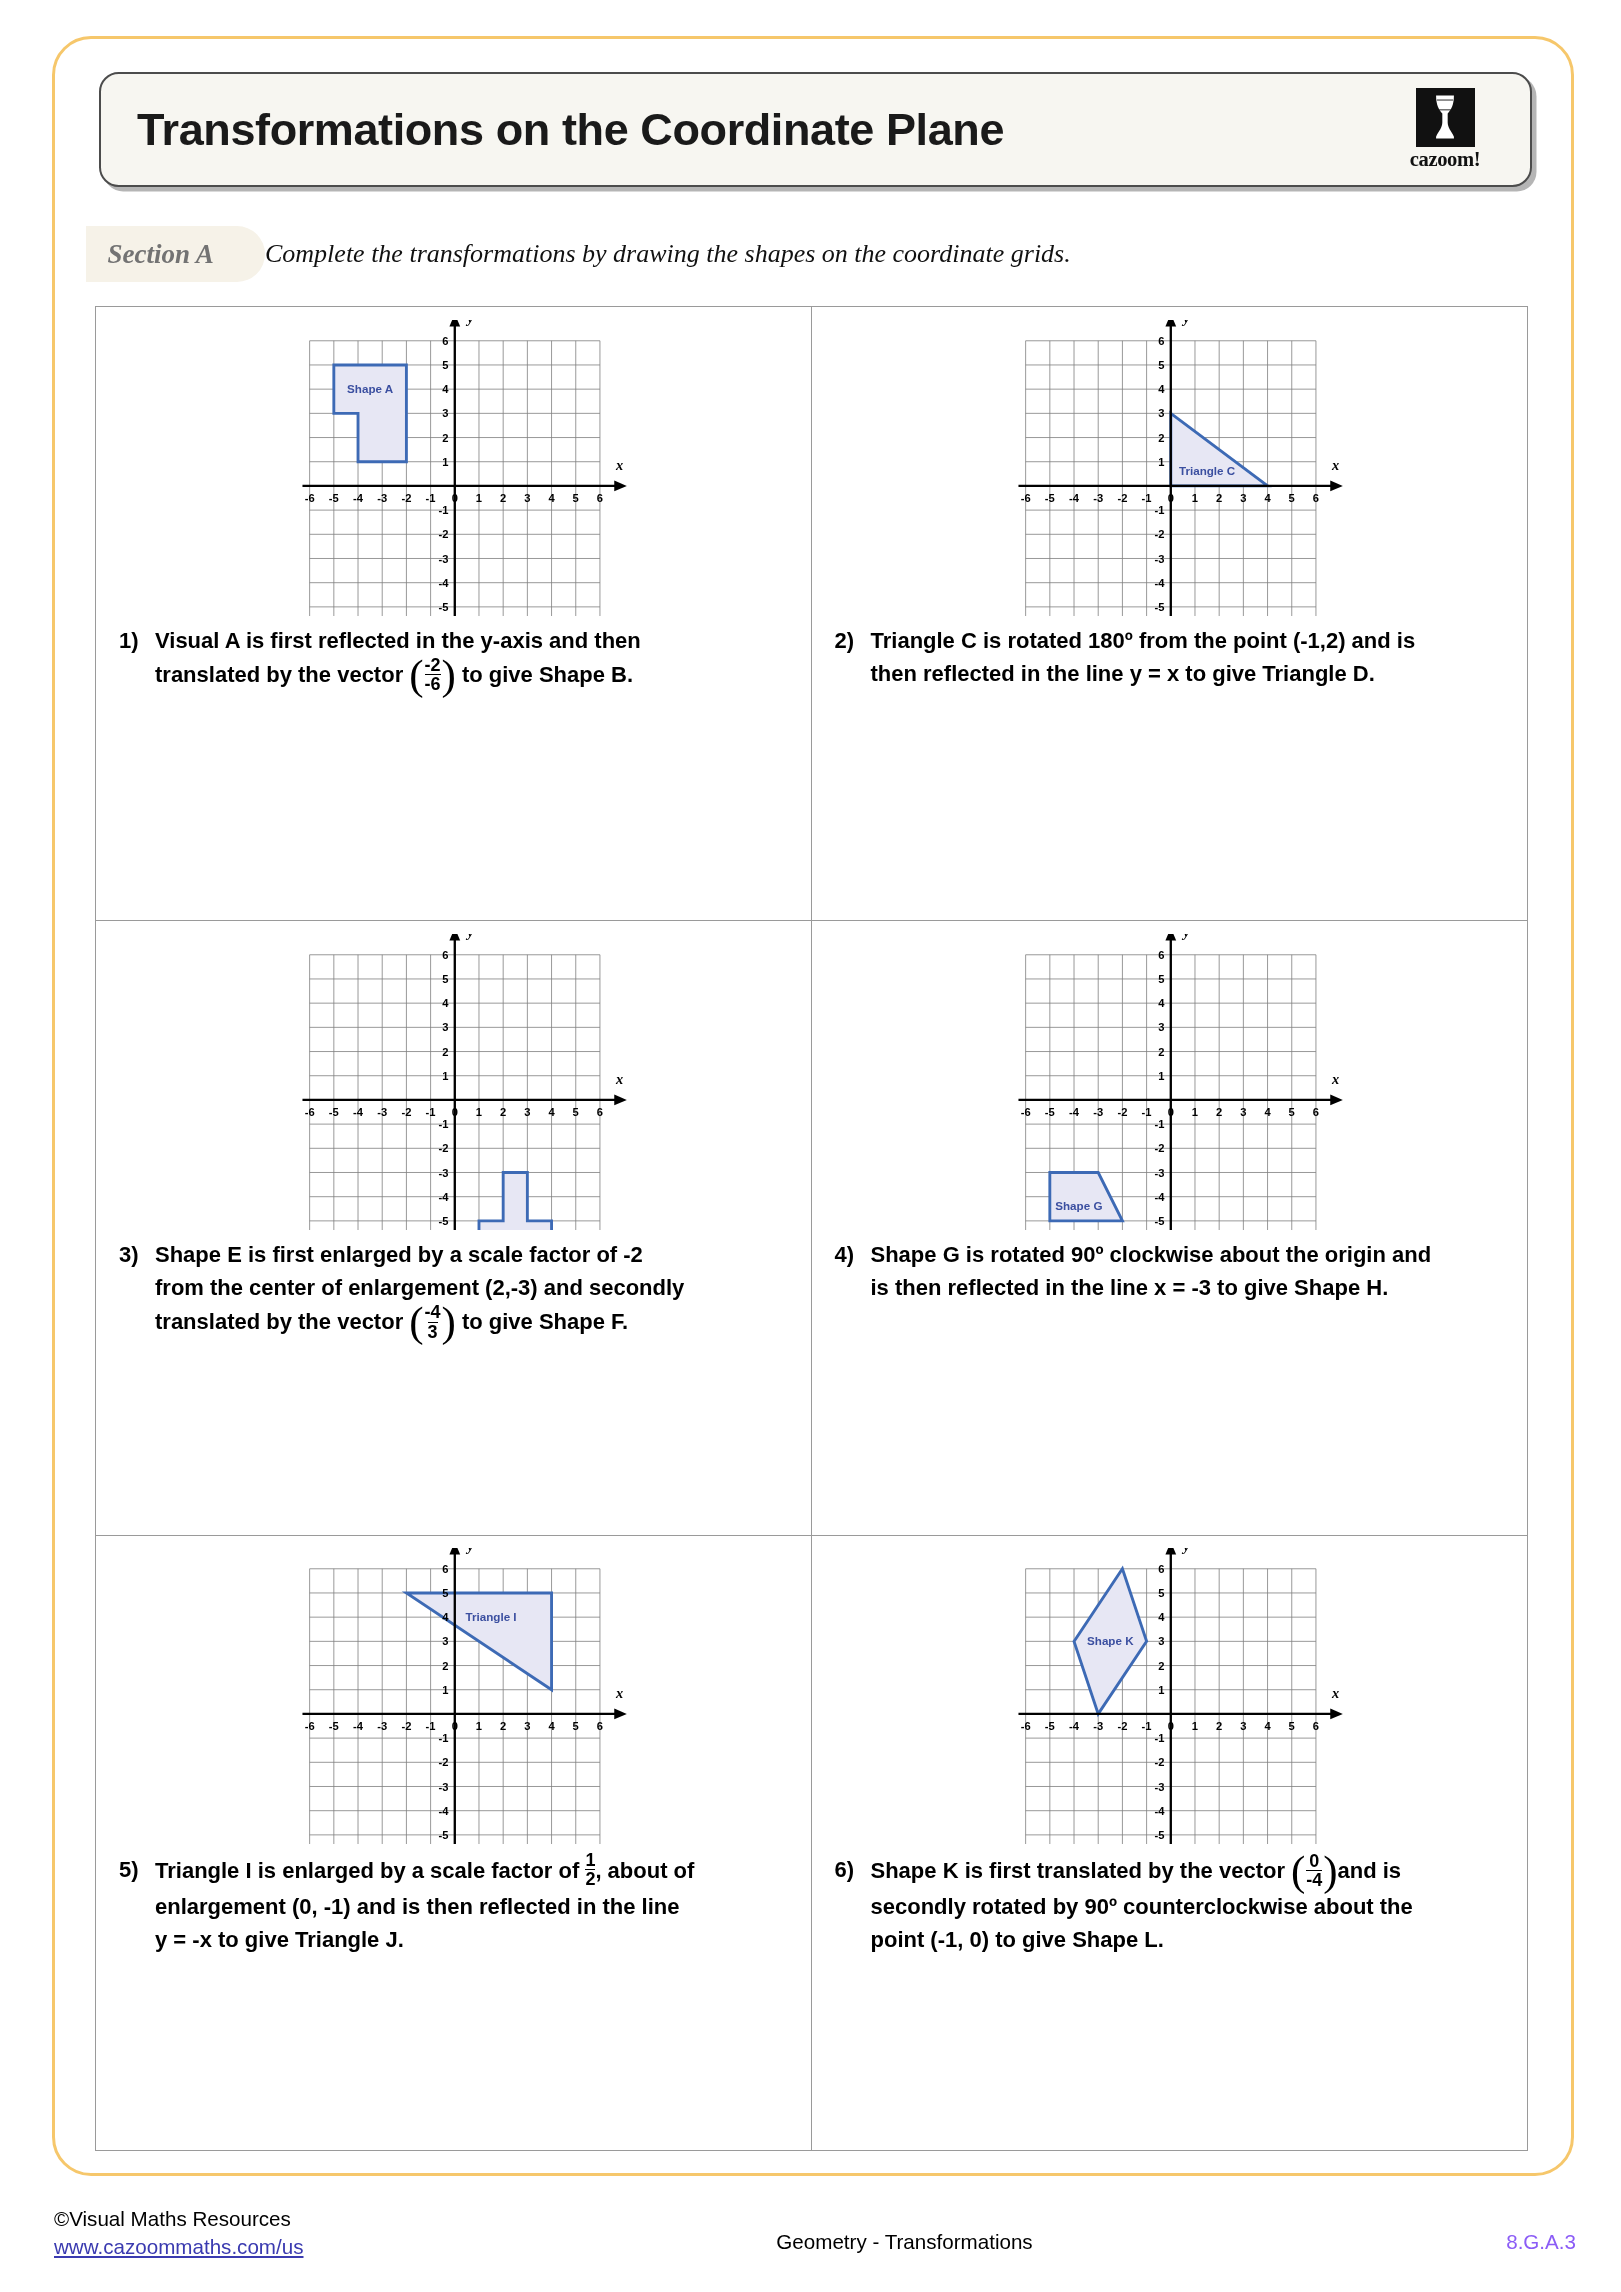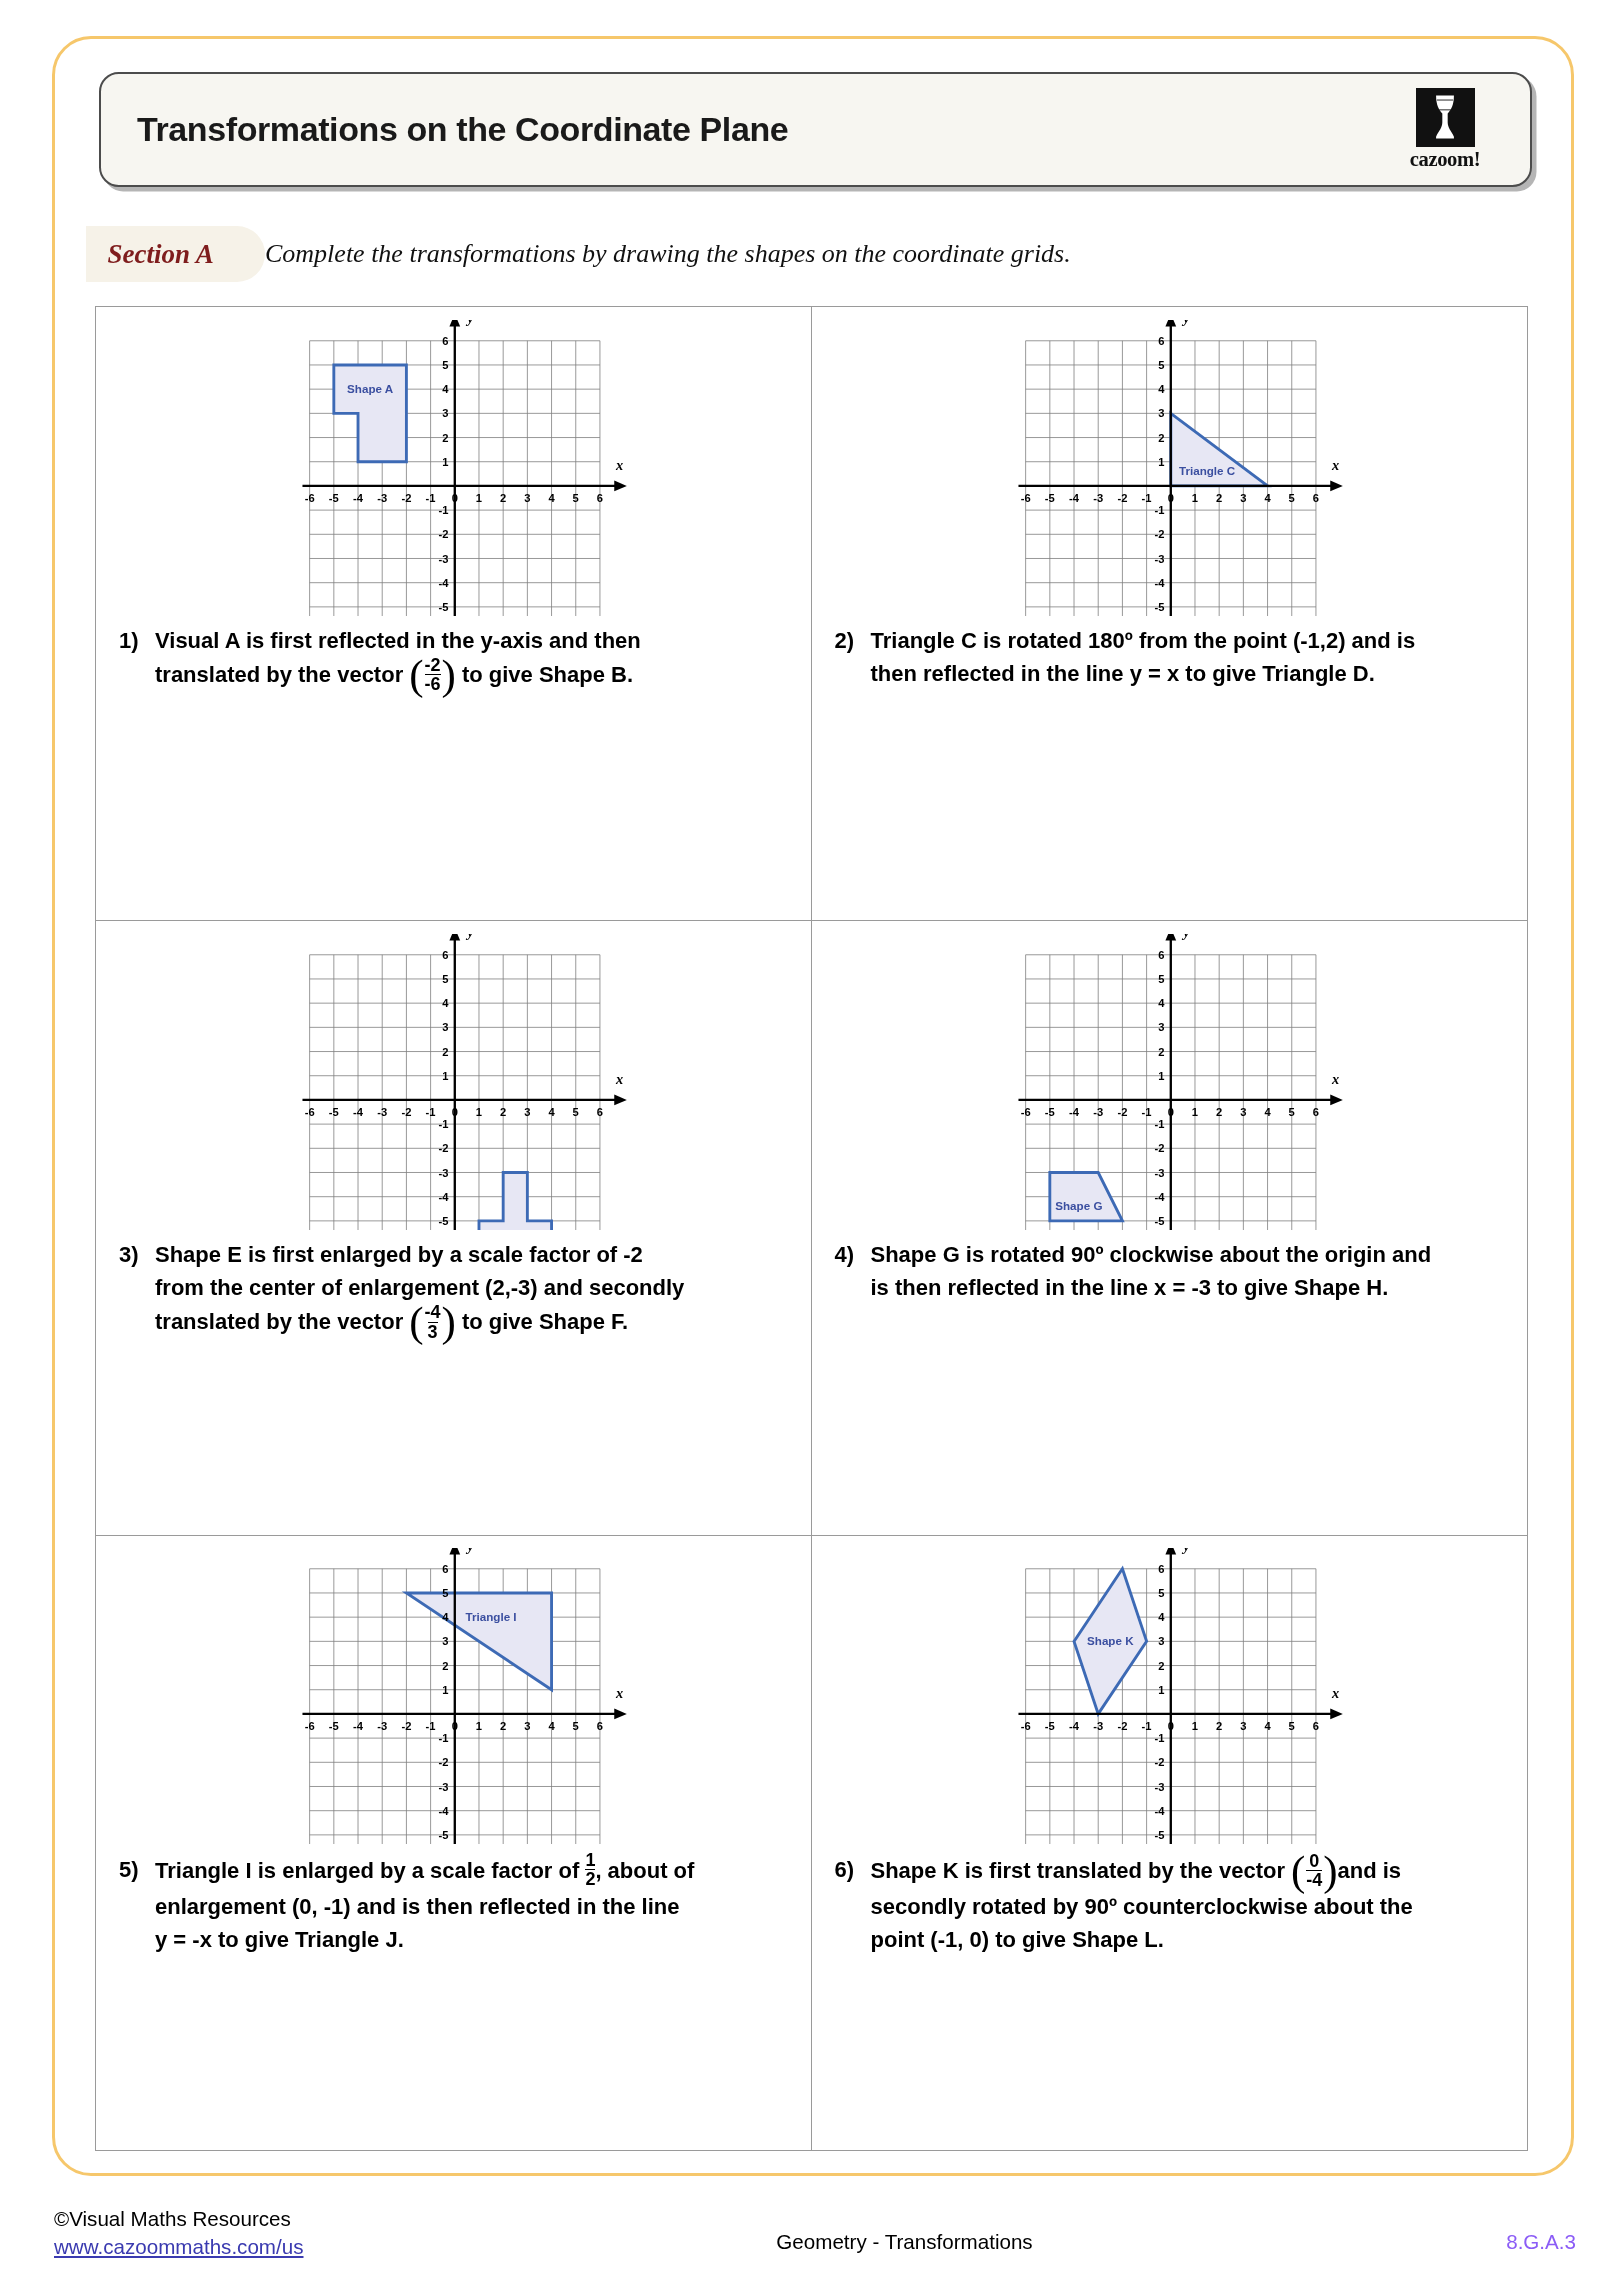--- a/index.html
+++ b/index.html
@@ -27,21 +27,21 @@
     position: absolute;
     left: 99px; top: 72px;
     width: 1433px; height: 115px;
     background: #f7f6f1;
     border: 2.7px solid #4c4c4c;
     border-radius: 19.7px;
     box-shadow: 4.5px 4.5px 0 rgba(90,90,90,.45);
     display: flex; align-items: center;
   }
   .title-text {
-    font-size: 34px; font-weight: bold;
+    font-size: 45px; font-weight: bold;
     color: #1a1a1a;
     letter-spacing: -0.4px;
     margin-left: 36px;
     flex: 1;
     font-family: "Liberation Sans", sans-serif;
   }
   .logo {
     width: 116px; height: 99px;
     margin-right: 27px;
     display: flex; flex-direction: column;
@@ -67,21 +67,21 @@
   }
   .section-pill {
     width: 179px; height: 56px;
     background: #f6f2e8;
     border-radius: 0 29px 29px 0;
     display: flex; align-items: center;
   }
   .section-label {
     font-family: "Liberation Serif", serif;
     font-style: italic; font-weight: bold;
-    font-size: 27px; color: #7f1d1d;
+    font-size: 27px; color: #737373;
     margin-left: 21.5px;
   }
   .section-instr {
     font-family: "Liberation Serif", serif;
     font-style: italic;
     font-size: 26px; color: #111;
   }
   
   .qtable {
     position: absolute;

